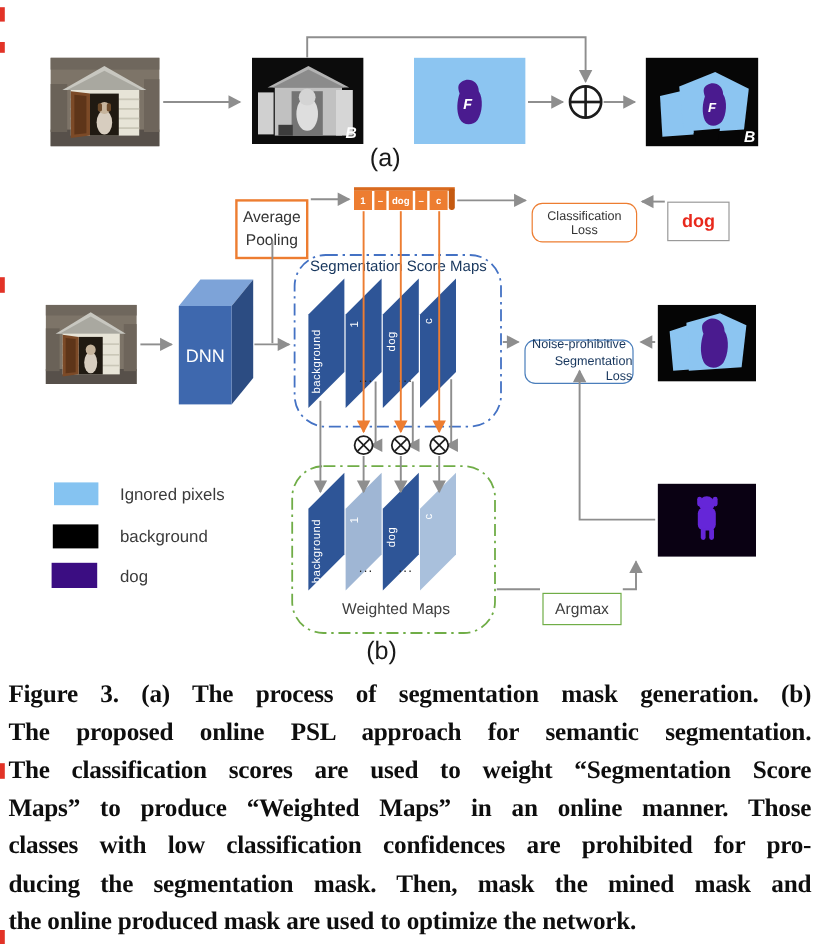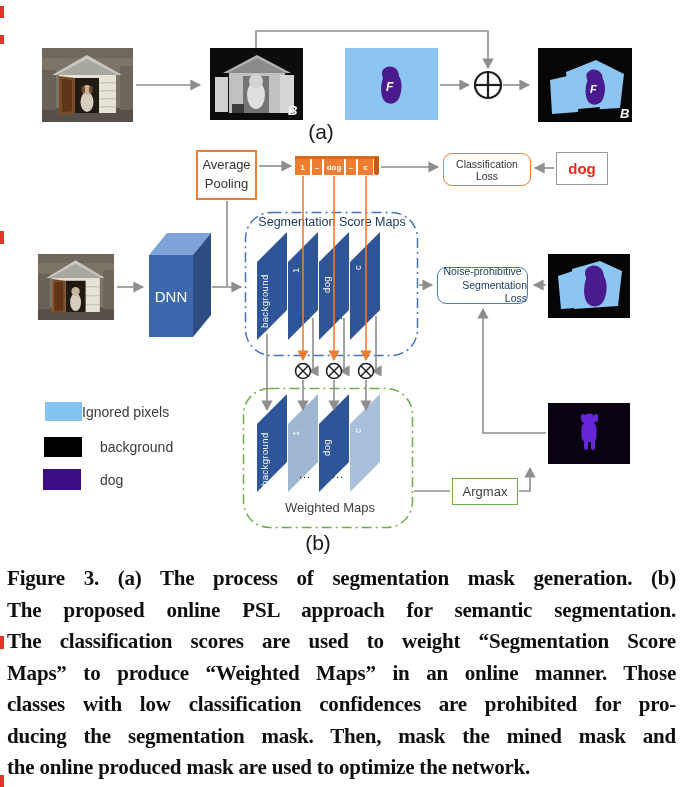--- a/index.html
+++ b/index.html
@@ -1,21 +1,21 @@
 <!DOCTYPE html>
 <html><head>
 <meta charset="utf-8">
 <style>
   html,body{margin:0;padding:0;background:#fff;}
   #fig{position:relative;width:683px;height:787px;background:#fff;overflow:hidden;
        font-family:"Liberation Sans",sans-serif;}
   .abs{position:absolute;}
   .tick{position:absolute;left:0;width:4px;background:#e23327;}
   .box{position:absolute;background:#fff;display:flex;align-items:center;justify-content:center;
-       text-align:center;box-sizing:border-box;}
+       text-align:center;box-sizing:border-box;margin-top:16px;}
   .avgpool{left:196px;top:150px;width:61px;height:50px;border:2px solid #ED7D31;
            font-size:13px;color:#333;line-height:1.45;}
   .classloss{left:443px;top:153px;width:88px;height:33px;border:1.5px solid #ED7D31;
              border-radius:9px;font-size:10.5px;color:#333;}
   .dogbox{left:556px;top:152px;width:52px;height:33px;border:1.5px solid #9a9a9a;
           font-size:15px;font-weight:bold;}
   .noiseloss{left:437px;top:267px;width:91px;height:37px;border:1.5px solid #4A7EBB;
              border-radius:9px;font-size:10.5px;color:#17365D;line-height:1.3;flex-direction:column;text-align:right;}
   .argmaxbox{left:452px;top:478px;width:66px;height:27px;border:1.5px solid #70AD47;
              font-size:13px;color:#3f3f3f;}
@@ -217,21 +217,21 @@
       <rect x="46" y="11" width="4" height="8" rx="2"></rect>
       <circle cx="41" cy="17" r="6.5"></circle>
       <rect x="33.5" y="20" width="15" height="19" rx="5"></rect>
       <rect x="36" y="37" width="4" height="10" rx="2"></rect>
       <rect x="43" y="37" width="4" height="10" rx="2"></rect>
     </g>
   </svg>
 
   <div class="legend-row" style="left:45px;top:402px">
     <span class="swatch" style="width: 37px; height: 19px; background-color: rgb(133, 195, 241);"></span>
-    <span class="legend-label" style="margin-left:0">Ignored pixels</span>
+    <span class="legend-label" style="margin-left:18px">Ignored pixels</span>
   </div>
   <div class="legend-row" style="left:44px;top:437px">
     <span class="swatch" style="width: 38px; height: 20px; background-color: rgb(0, 0, 0);"></span>
     <span class="legend-label" style="margin-left:18px">background</span>
   </div>
   <div class="legend-row" style="left:43px;top:469px">
     <span class="swatch" style="width: 38px; height: 21px; background-color: rgb(59, 13, 130);"></span>
     <span class="legend-label" style="margin-left:19px">dog</span>
   </div>
 

